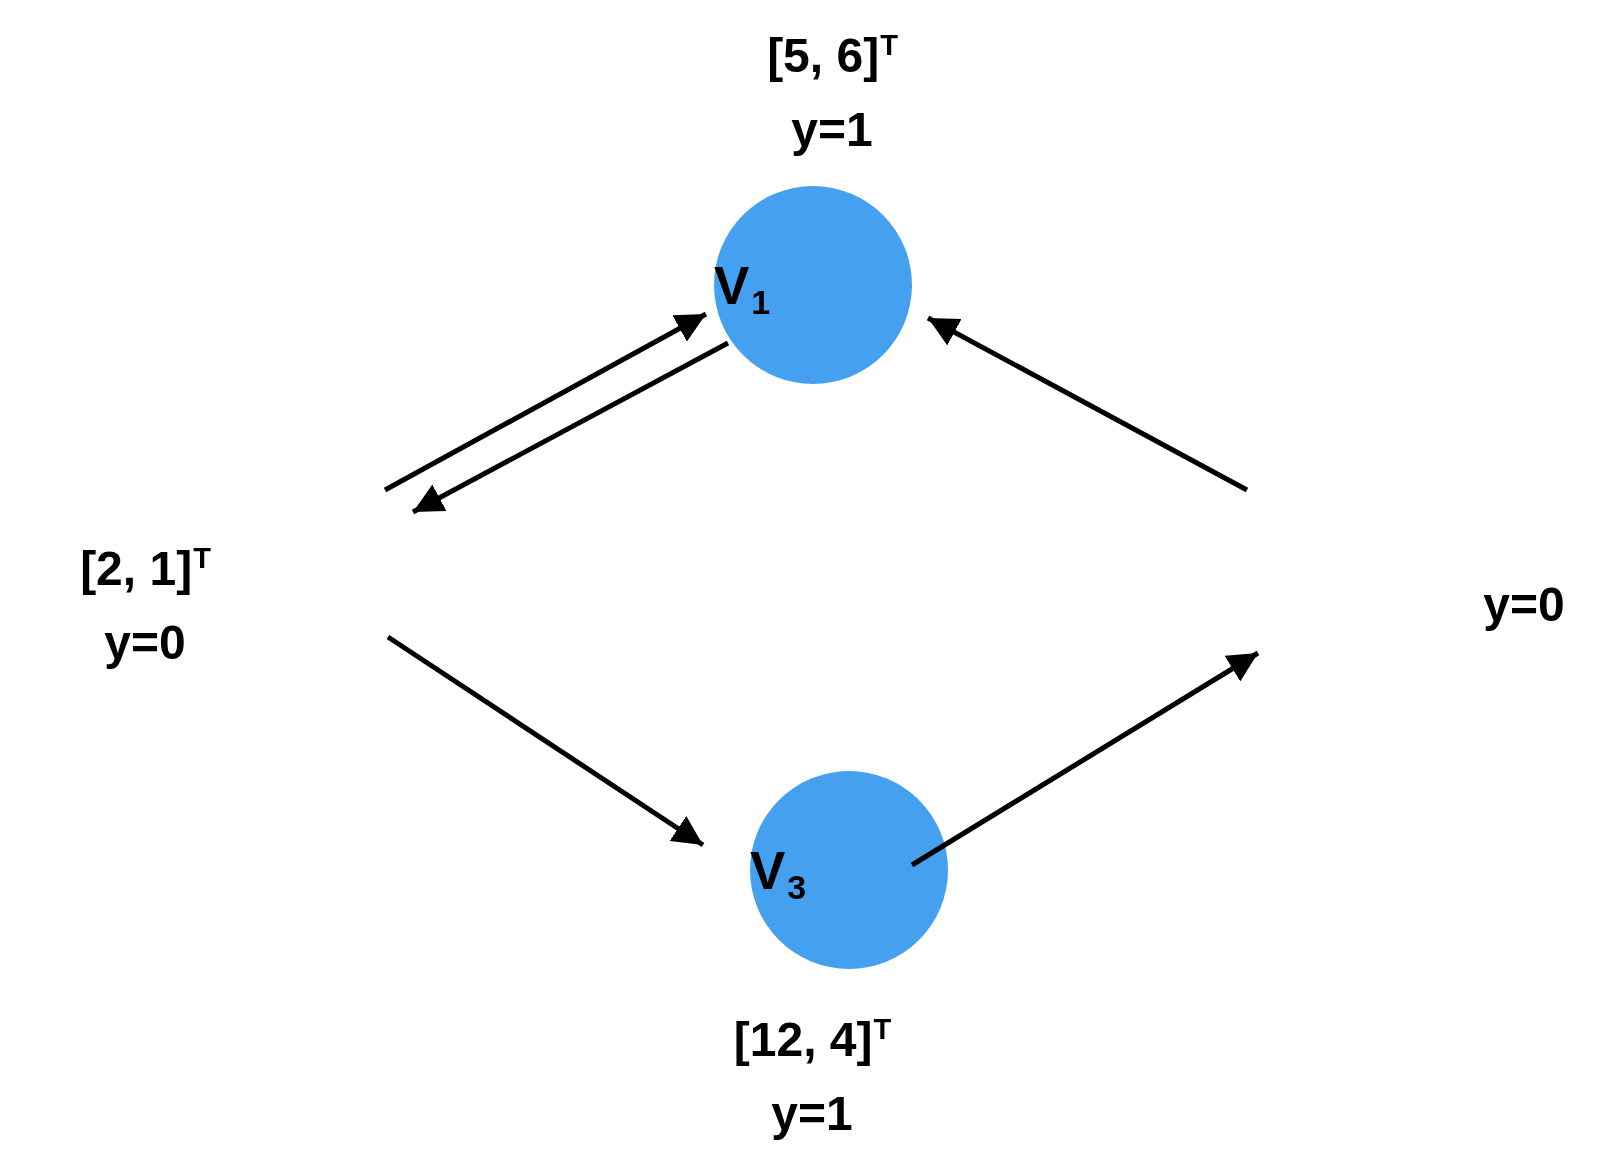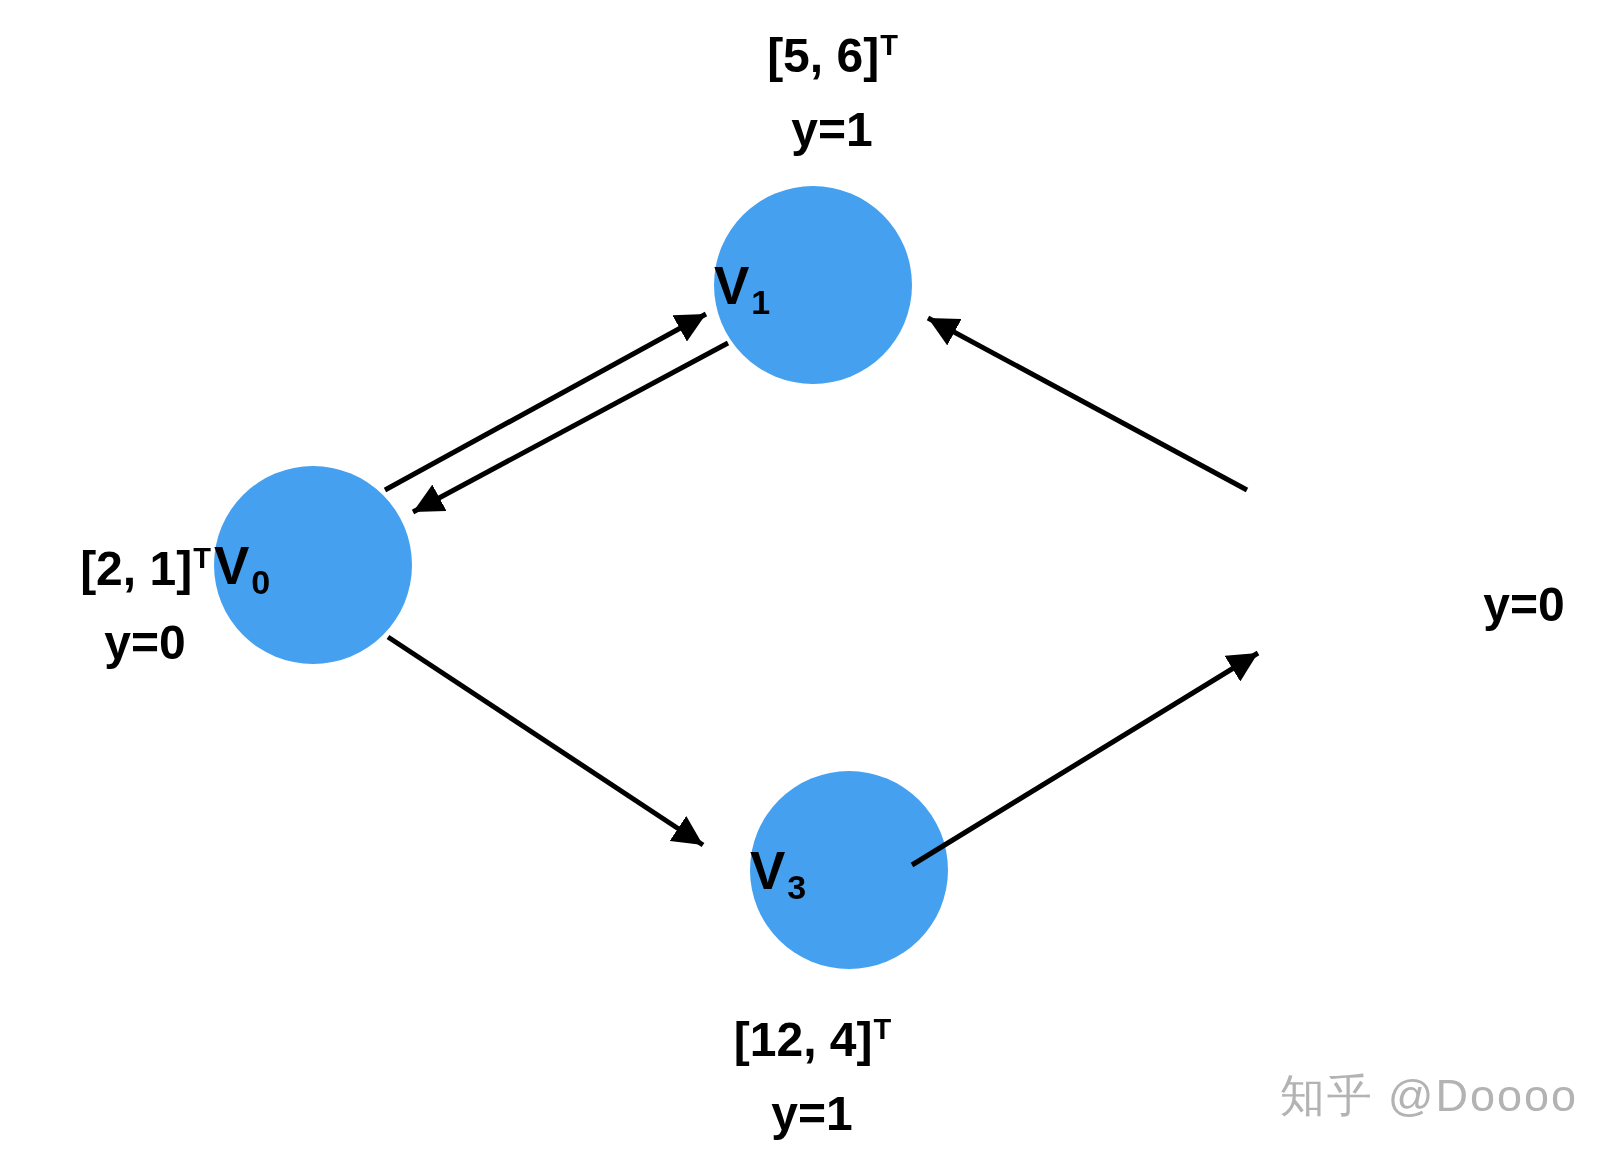--- a/index.html
+++ b/index.html
@@ -84,40 +84,34 @@
     <line x1="385" y1="490" x2="706" y2="314" stroke="#000000" stroke-width="5" marker-end="url(#arrowhead)"></line>
     <line x1="728" y1="343" x2="413" y2="512" stroke="#000000" stroke-width="5" marker-end="url(#arrowhead)"></line>
     <line x1="1247" y1="490" x2="928" y2="318" stroke="#000000" stroke-width="5" marker-end="url(#arrowhead)"></line>
     <line x1="388" y1="637" x2="703" y2="845" stroke="#000000" stroke-width="5" marker-end="url(#arrowhead)"></line>
     <line x1="912" y1="865" x2="1258" y2="653" stroke="#000000" stroke-width="5" marker-end="url(#arrowhead)"></line>
   </svg>
 
   <div class="node" style="left:714px; top:186px;">
     <span class="node-label"><span>V</span><span class="sub">1</span></span>
   </div>
-  <div class="node" style="left:214px; top:466px;">
-    <span class="node-label"><span>V</span><span class="sub">0</span></span>
-  </div>
   <div class="node" style="left:750px; top:771px;">
     <span class="node-label"><span>V</span><span class="sub">3</span></span>
   </div>
 
   <div class="annotation" style="left:812px; top:92px;margin-left:20px;">
     <div><span>[5, 6]</span><span class="sup">T</span></div>
     <div>y=1</div>
   </div>
   <div class="annotation" style="left:107px; top:605px;margin-left:38px;">
     <div><span>[2, 1]</span><span class="sup">T</span></div>
     <div>y=0</div>
   </div>
   <div class="annotation" style="left:1524px; top:604px;">
     <div>y=0</div>
   </div>
   <div class="annotation" style="left:812px; top:1076px;">
     <div><span>[12, 4]</span><span class="sup">T</span></div>
     <div>y=1</div>
   </div>
 
-  <div class="watermark">
-    <span class="brand">知乎</span><span class="handle">@Doooo</span>
-  </div>
 
 </div>
 
 </body></html>

